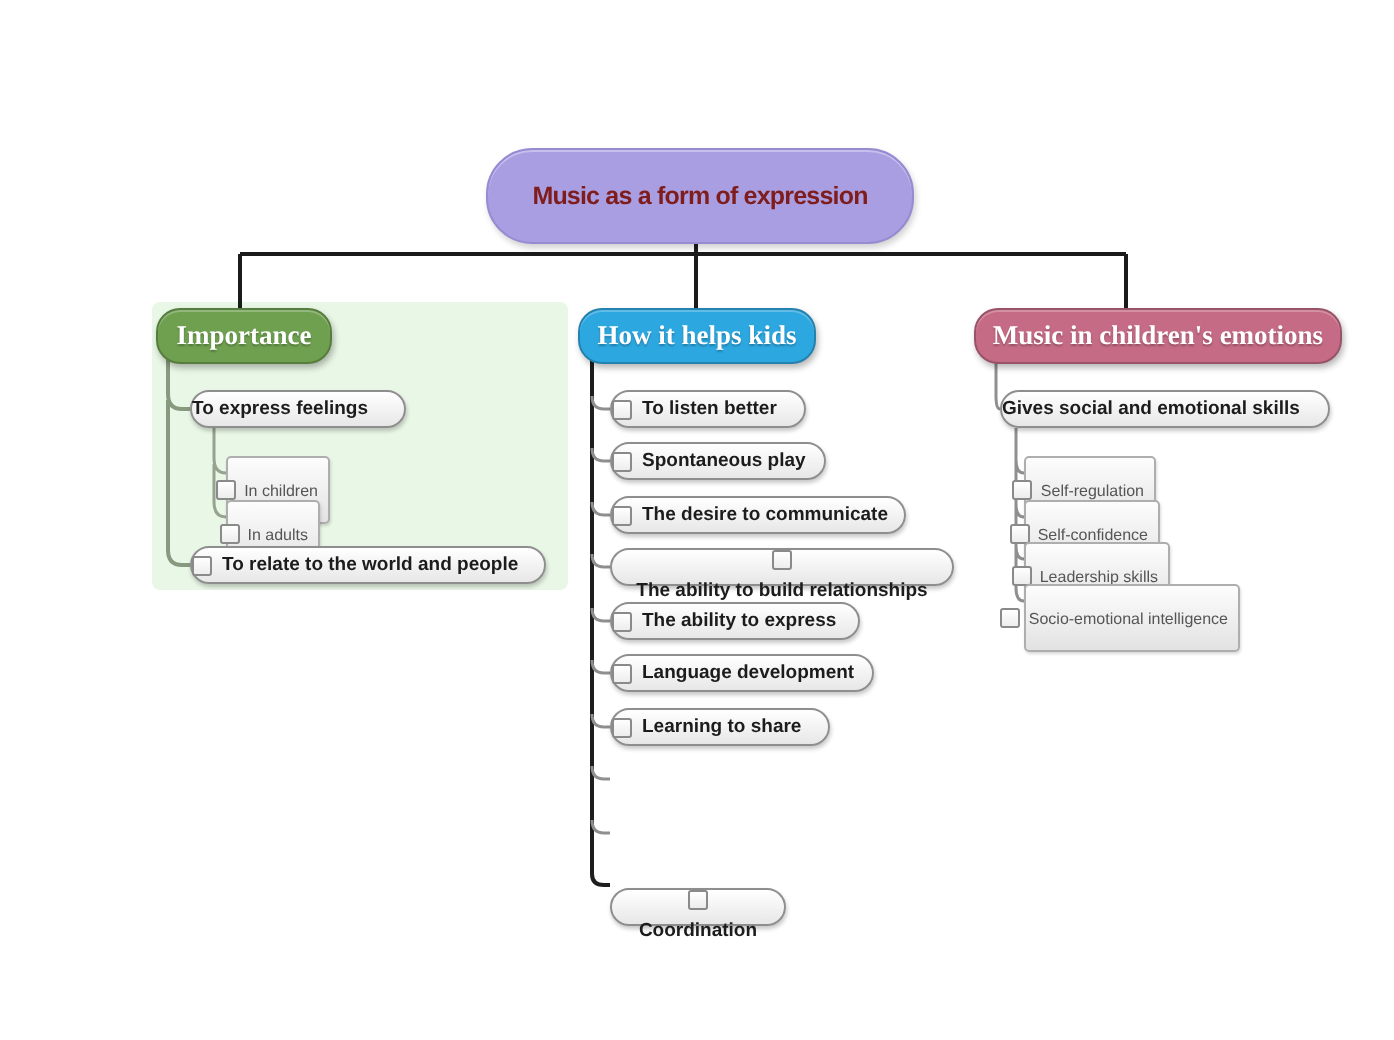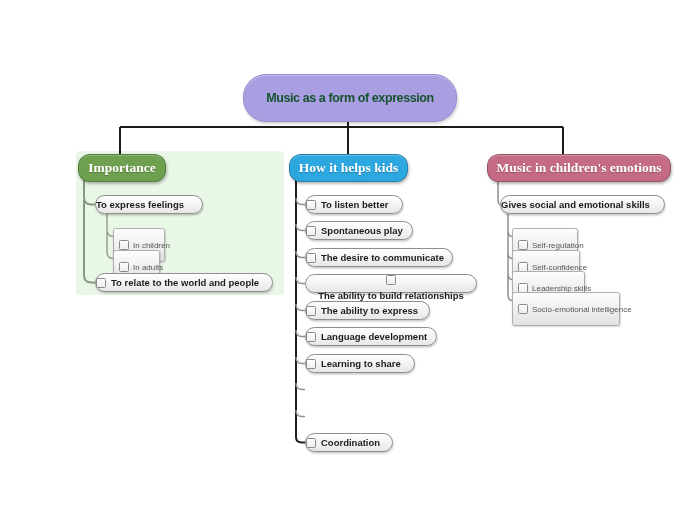--- a/index.html
+++ b/index.html
@@ -4,36 +4,36 @@
 <style>
   html,body{margin:0;padding:0;background:#ffffff;}
   .canvas{position:relative;width:697px;height:520px;background:#ffffff;overflow:hidden;
           font-family:"Liberation Sans",sans-serif;}
   .wires{position:absolute;left:0;top:0;width:697px;height:520px;}
   .panel{position:absolute;left:76px;top:151px;width:208px;height:144px;border-radius:4px;}
 
   .root{position:absolute;left:243px;top:74px;width:212px;height:46px;border-radius:23px;
         display:flex;align-items:center;justify-content:center;
         border:1px solid #978bd2;box-shadow:inset 0 1px 0 rgba(255,255,255,.35),1px 2px 3px rgba(0,0,0,.18);}
-  .root .lbl{font-weight:bold;font-size:12.5px;letter-spacing:-0.4px;color:#14532d;}
+  .root .lbl{font-weight:bold;font-size:12.5px;letter-spacing:-0.4px;color:#7f1d1d;}
 
   .branch{position:absolute;height:26px;display:flex;align-items:center;justify-content:center;
           border-radius:12px;border:1px solid rgba(0,0,0,.22);
           box-shadow:1px 2px 3px rgba(0,0,0,.28),inset 0 1px 0 rgba(255,255,255,.25);}
   .branch .lbl{font-family:"Liberation Serif",serif;font-weight:bold;font-size:13.5px;color:#fff;
                text-shadow:0 1px 1px rgba(0,0,0,.25);white-space:nowrap;}
 
   .pill{position:absolute;height:19px;display:flex;align-items:center;justify-content:flex-start;gap:5px;
         background:linear-gradient(#ffffff,#e7e7e7);border:1px solid #8e8e8e;border-radius:10px;
         box-shadow:0.5px 1.5px 2px rgba(0,0,0,.22);box-sizing:border-box;}
   .pill .lbl{font-weight:bold;font-size:9.5px;color:#1c1c1c;white-space:nowrap;}
 
   .leaf{position:absolute;height:17px;display:flex;align-items:center;gap:4px;padding:16px 5px;
         background:linear-gradient(#fdfdfd,#e2e2e2);border:1px solid #aeaeae;border-radius:2.5px;
-        box-shadow:0.5px 1px 1.5px rgba(0,0,0,.15);box-sizing:border-box;}
+        box-shadow:0.5px 1px 1.5px rgba(0,0,0,.15);box-sizing:border-box;justify-content:flex-end;}
   .leaf .lbl{font-size:8px;color:#555;white-space:nowrap;}
 
   .checkbox{width:8px;height:8px;flex:none;border:1px solid #8a8a8a;border-radius:1.5px;
             background:linear-gradient(#ffffff,#ededed);}
 </style>
 </head>
 <body>
 
 <div class="canvas">
 
@@ -127,21 +127,21 @@
     <span class="lbl">Language development</span>
   </div>
 
   <div class="pill" style="left:305px;top:354px;width:110px;">
     <span class="checkbox"></span>
     <span class="lbl">Learning to share</span>
   </div>
 
 
 
-  <div class="pill" style="left:305px;top:433px;width:88px;">
+  <div class="pill" style="left:305px;top:444px;width:88px;flex-direction:column;">
     <span class="checkbox"></span>
     <span class="lbl">Coordination</span>
   </div>
 
   <div class="branch" style="left: 487px; top: 154px; width: 182px; background: rgb(197, 107, 133);">
     <span class="lbl">Music in children's emotions</span>
   </div>
 
   <div class="pill" style="left:500px;top:195px;width:165px;">
     <span class="lbl">Gives social and emotional skills</span>

